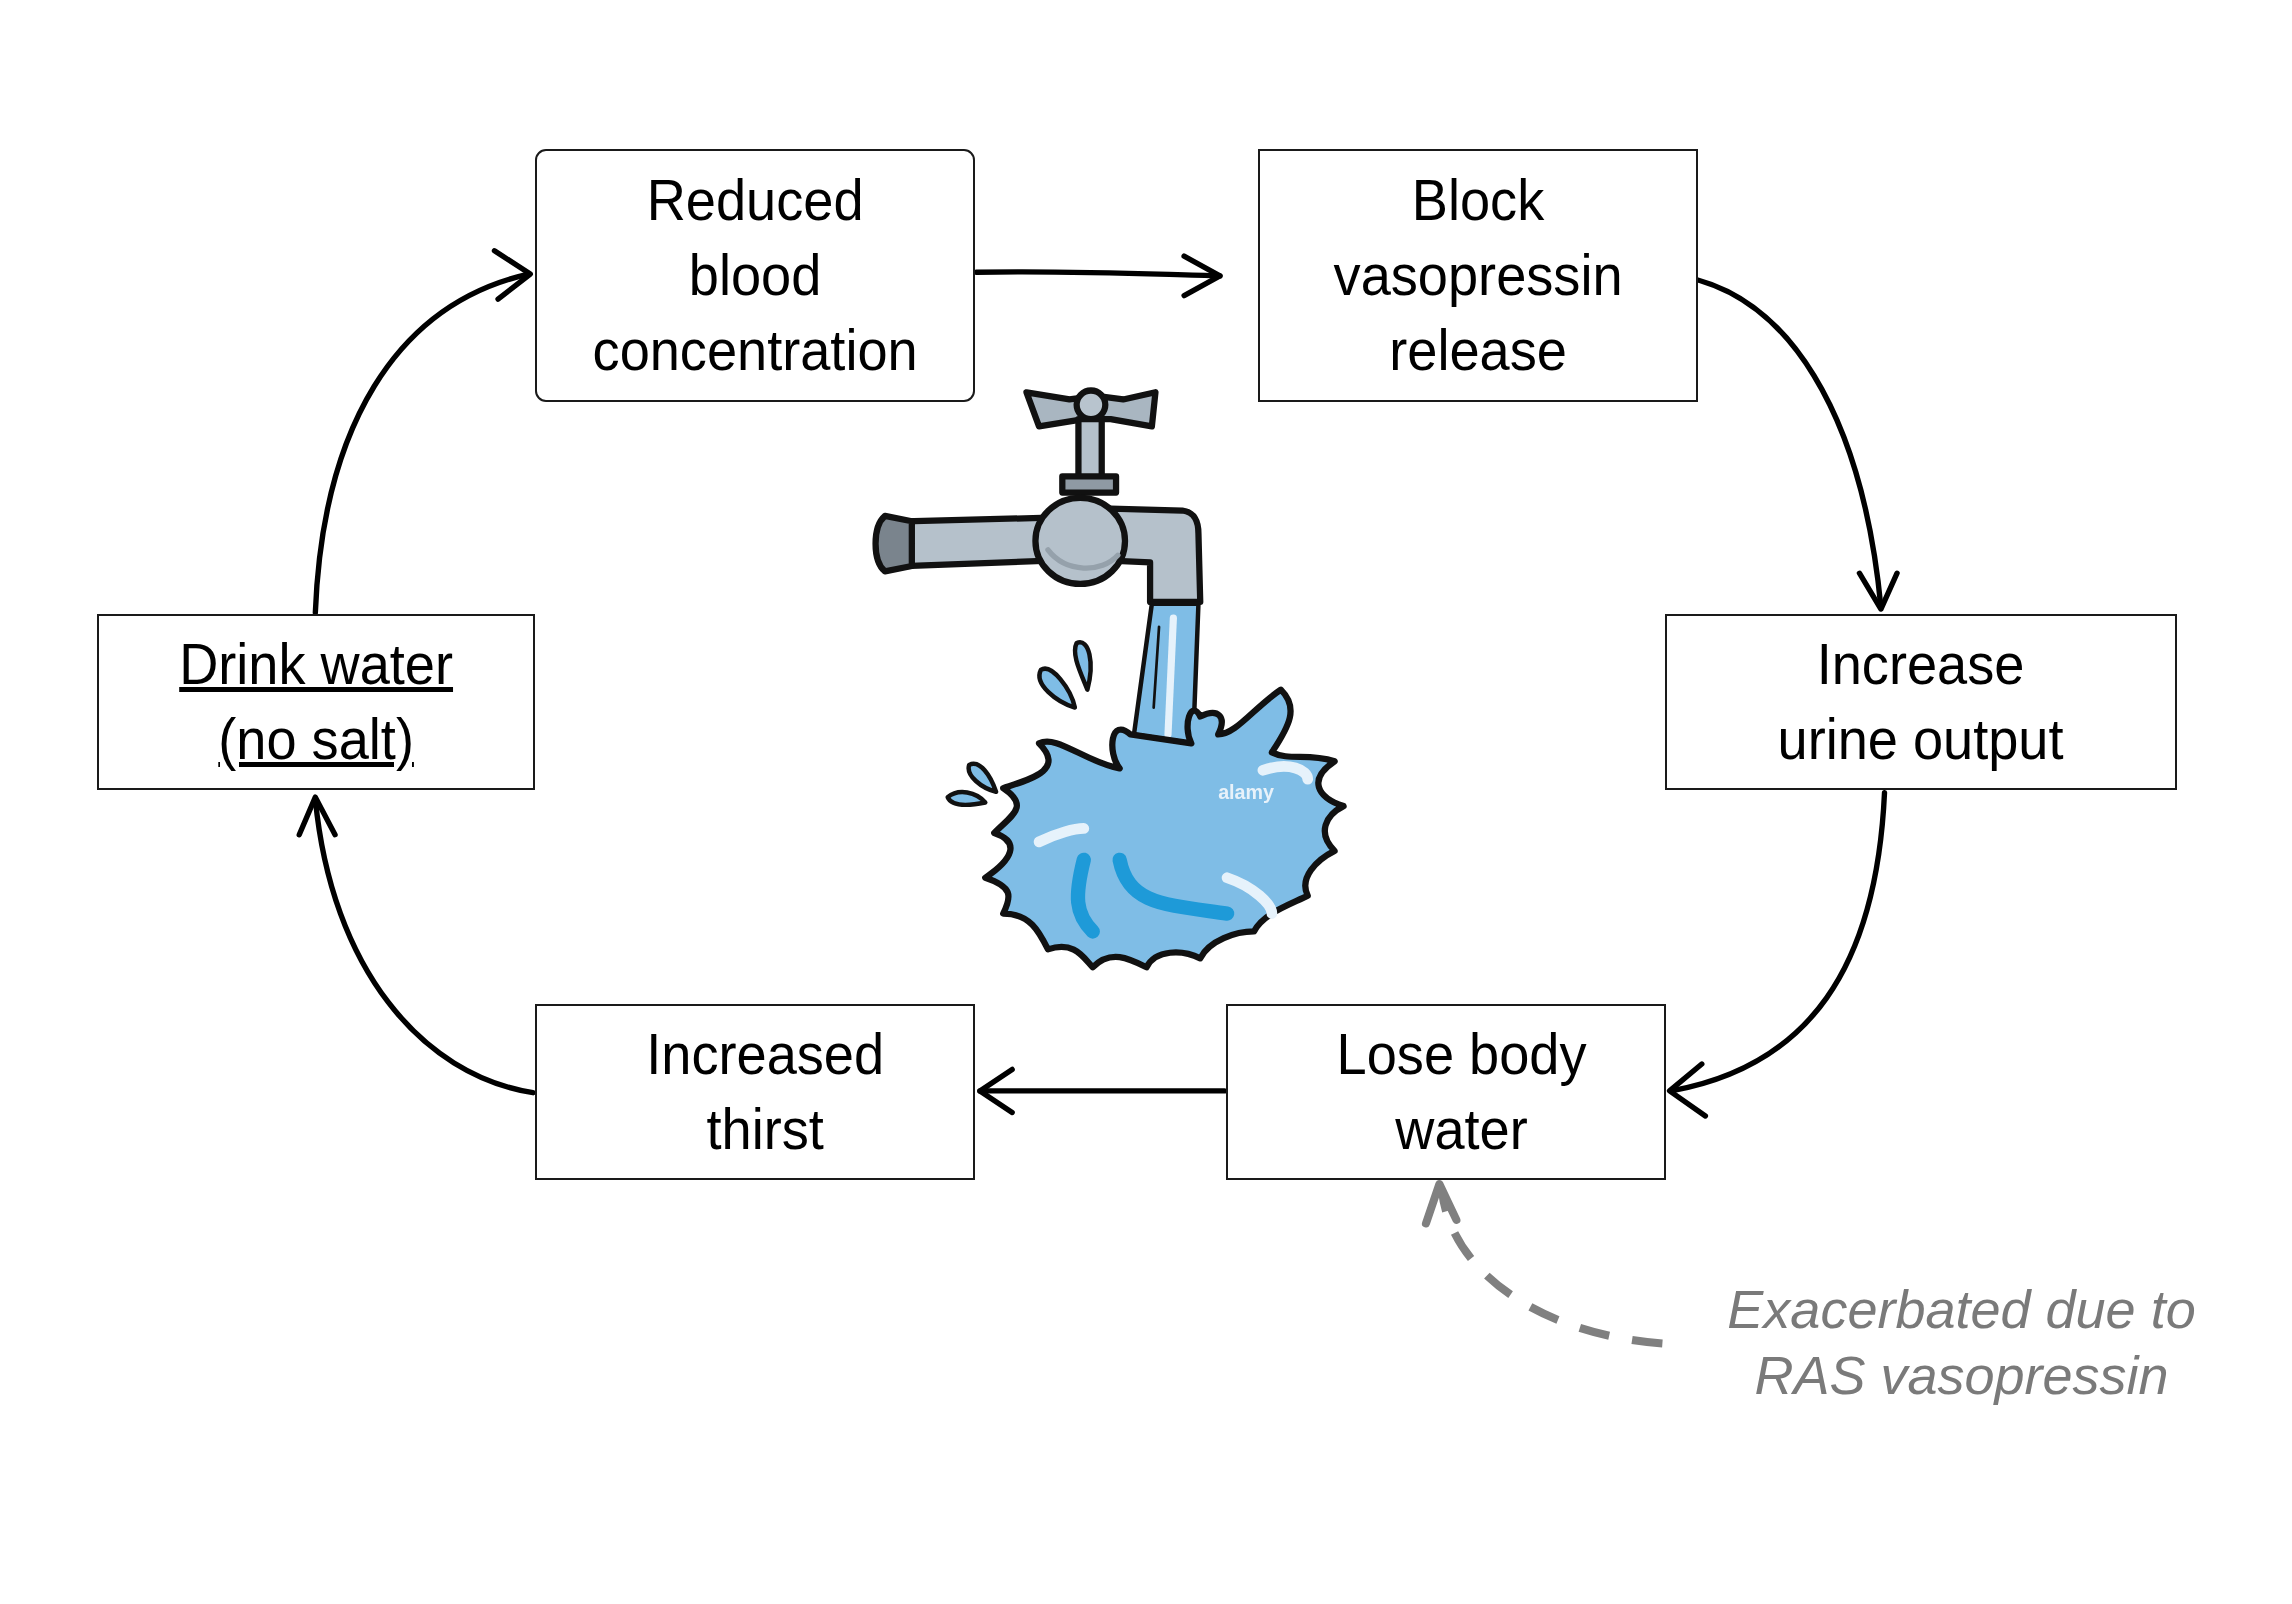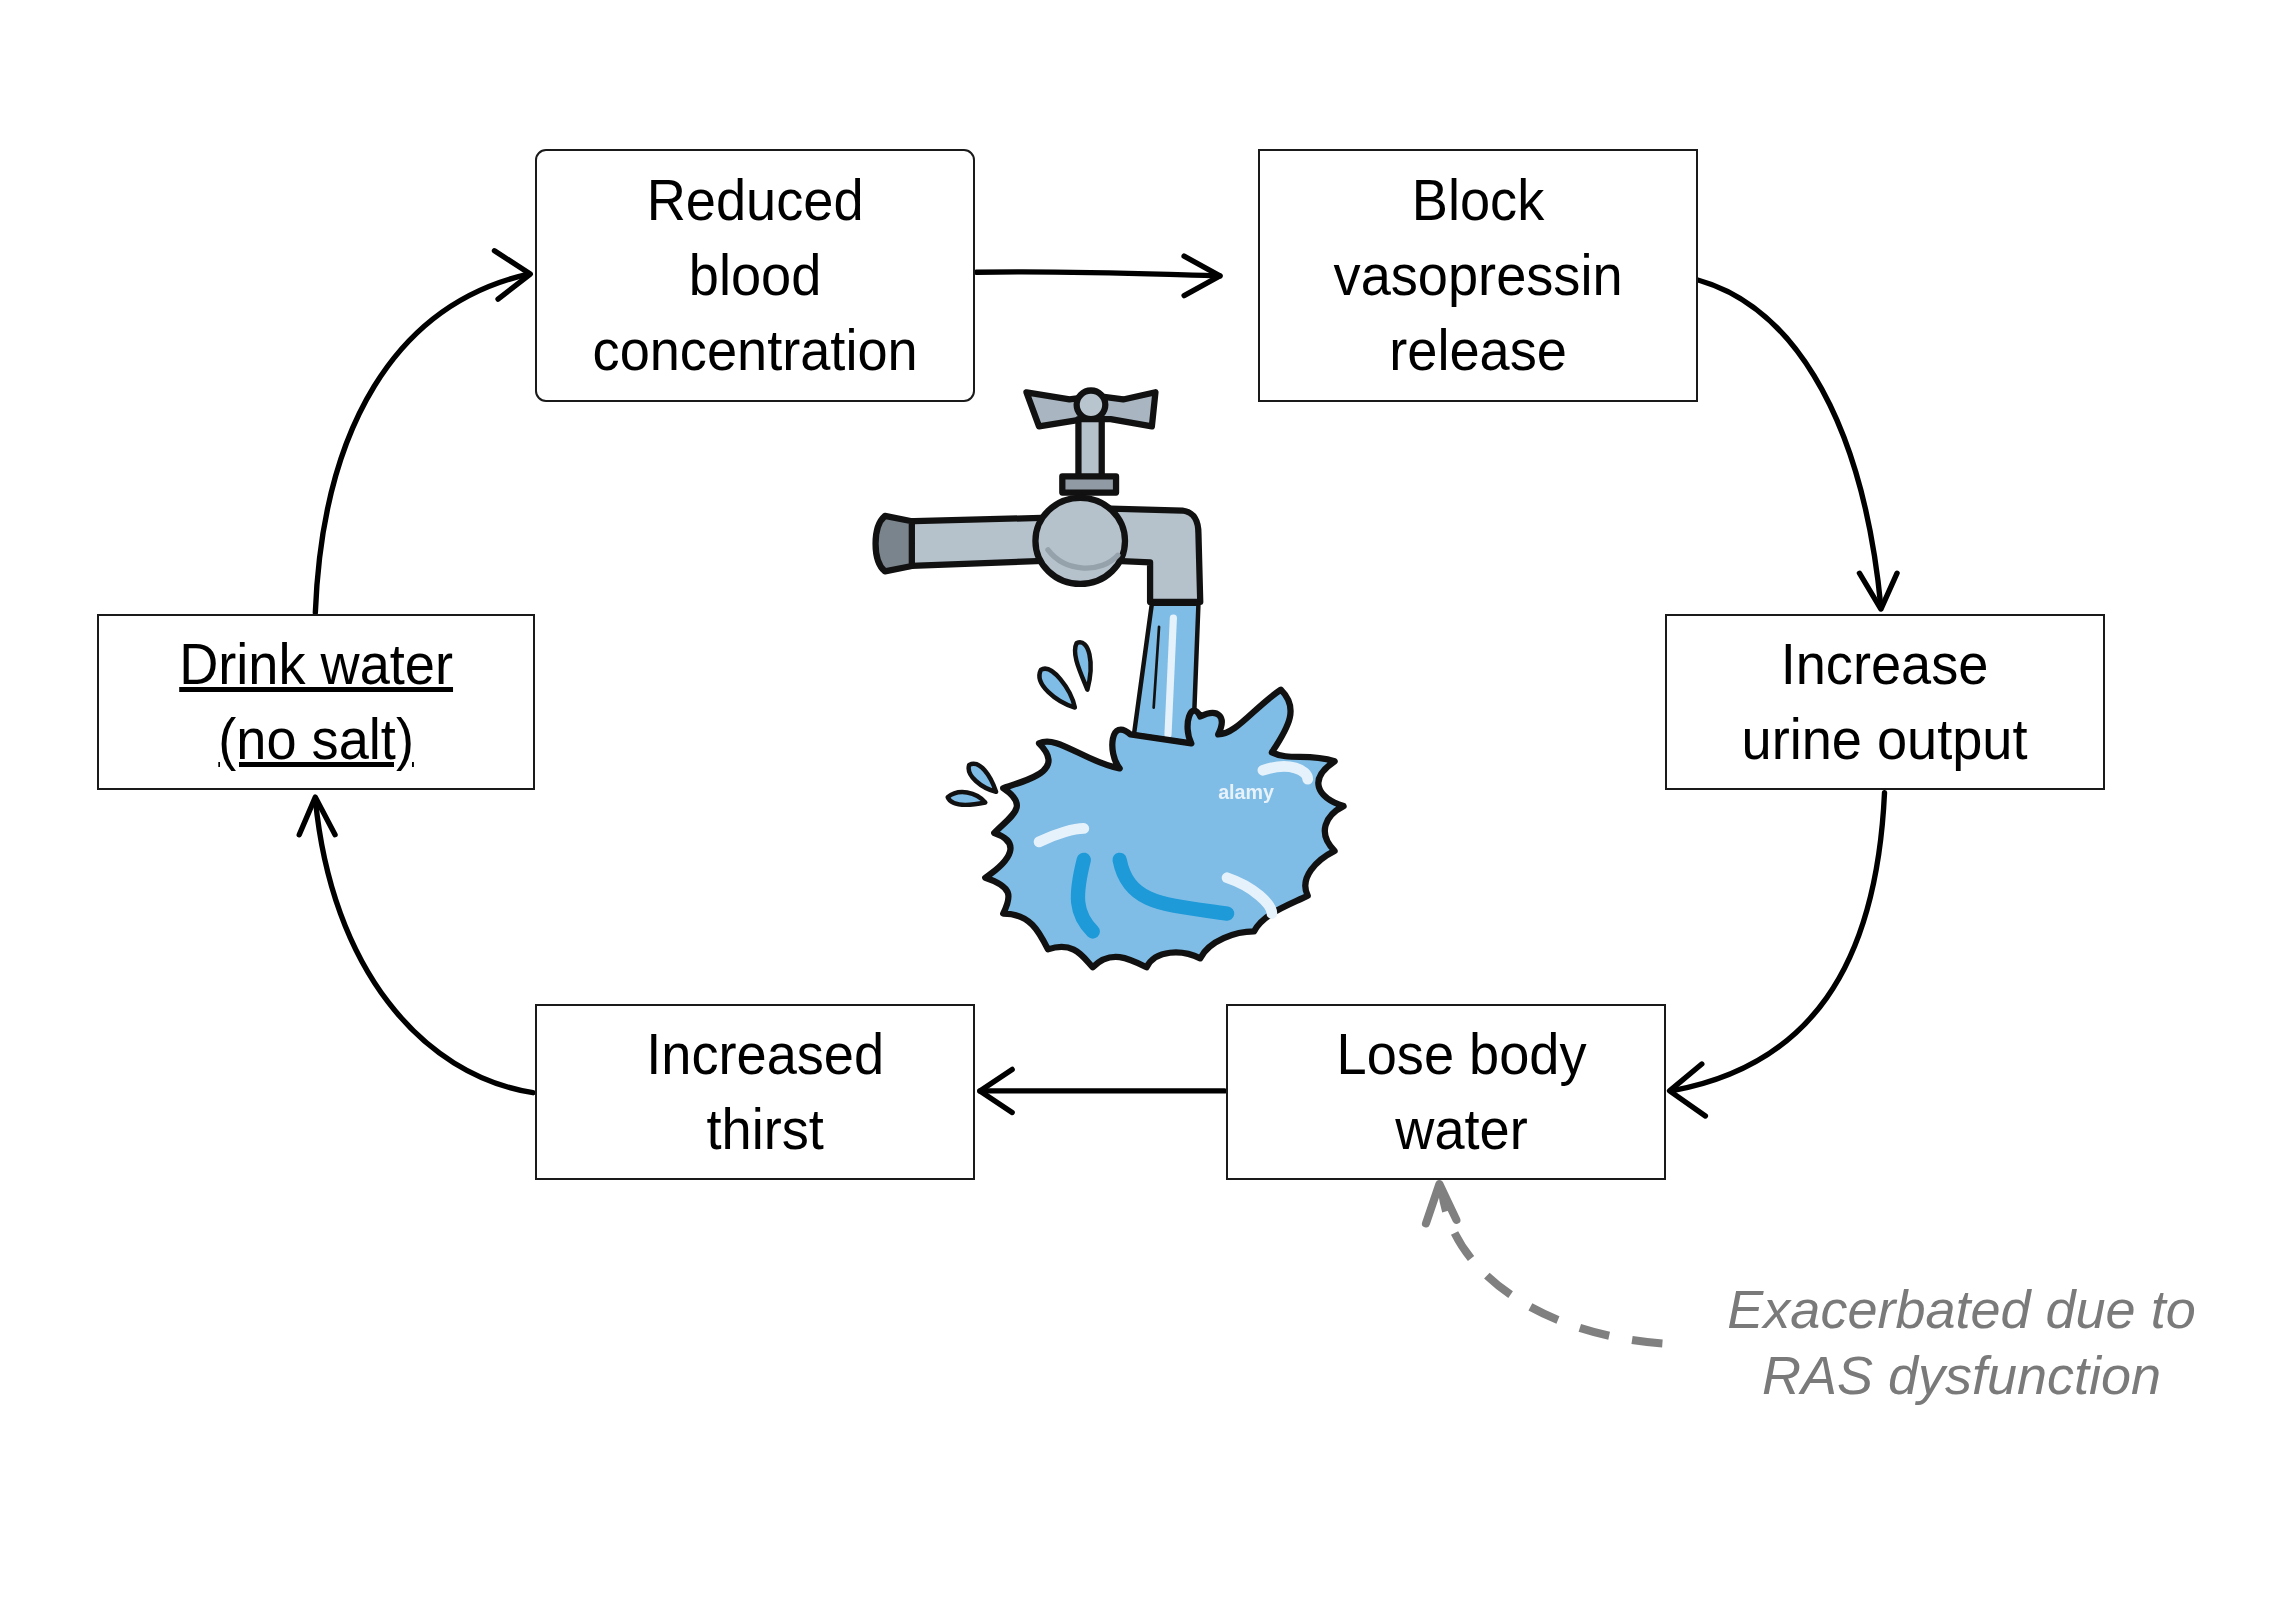--- a/index.html
+++ b/index.html
@@ -98,32 +98,32 @@
 <div class="box" style="left:535px;top:149px;width:440px;height:253px;border-radius:11px;">
   <span class="label">Reduced
 blood
 concentration</span>
 </div>
 <div class="box" style="left:1258px;top:149px;width:440px;height:253px;">
   <span class="label">Block
 vasopressin
 release</span>
 </div>
-<div class="box" style="left:1665px;top:614px;width:440px;height:176px;">
+<div class="box" style="left:1665px;top:614px;width:512px;height:176px;">
   <span class="label">Increase
 urine output</span>
 </div>
 <div class="box" style="left:1226px;top:1004px;width:440px;height:176px;padding-left:32px;">
   <span class="label">Lose body
 water</span>
 </div>
 <div class="box" style="left:535px;top:1004px;width:440px;height:176px;padding-left:21px;">
   <span class="label">Increased
 thirst</span>
 </div>
 <div class="box" style="left:97px;top:614px;width:438px;height:176px;text-decoration:underline;">
   <span class="label">Drink water
 (no salt)</span>
 </div>
 
 <div class="note">Exacerbated due to
-RAS dysfunction</div>
+RAS vasopressin</div>
 
 
 </body></html>

